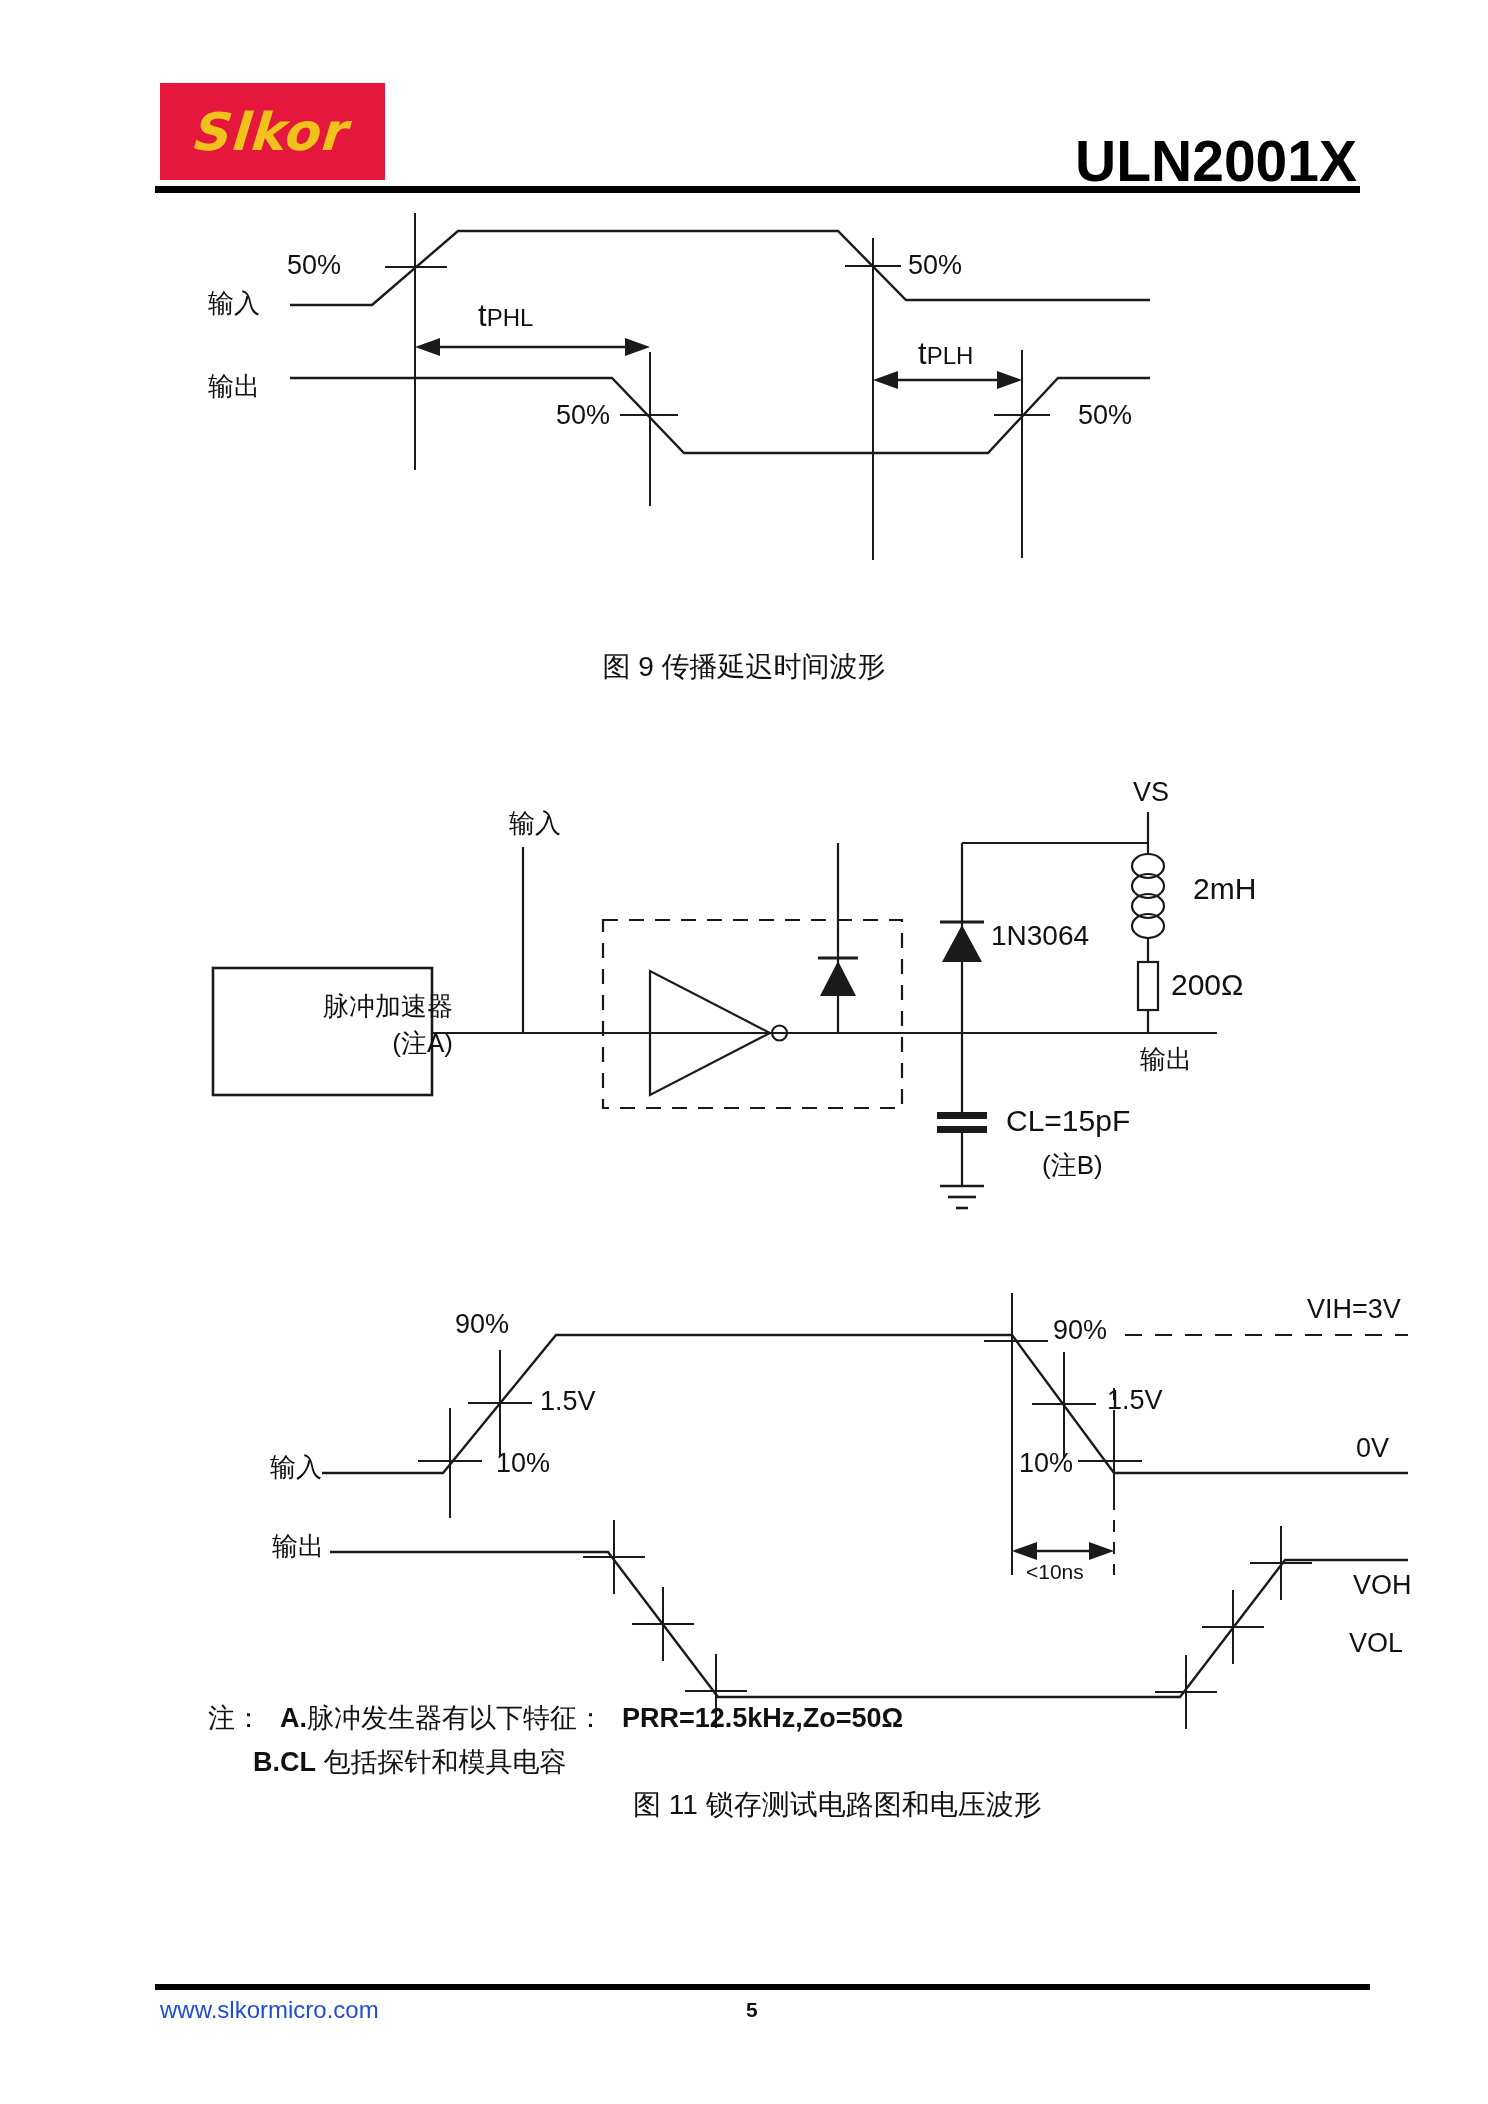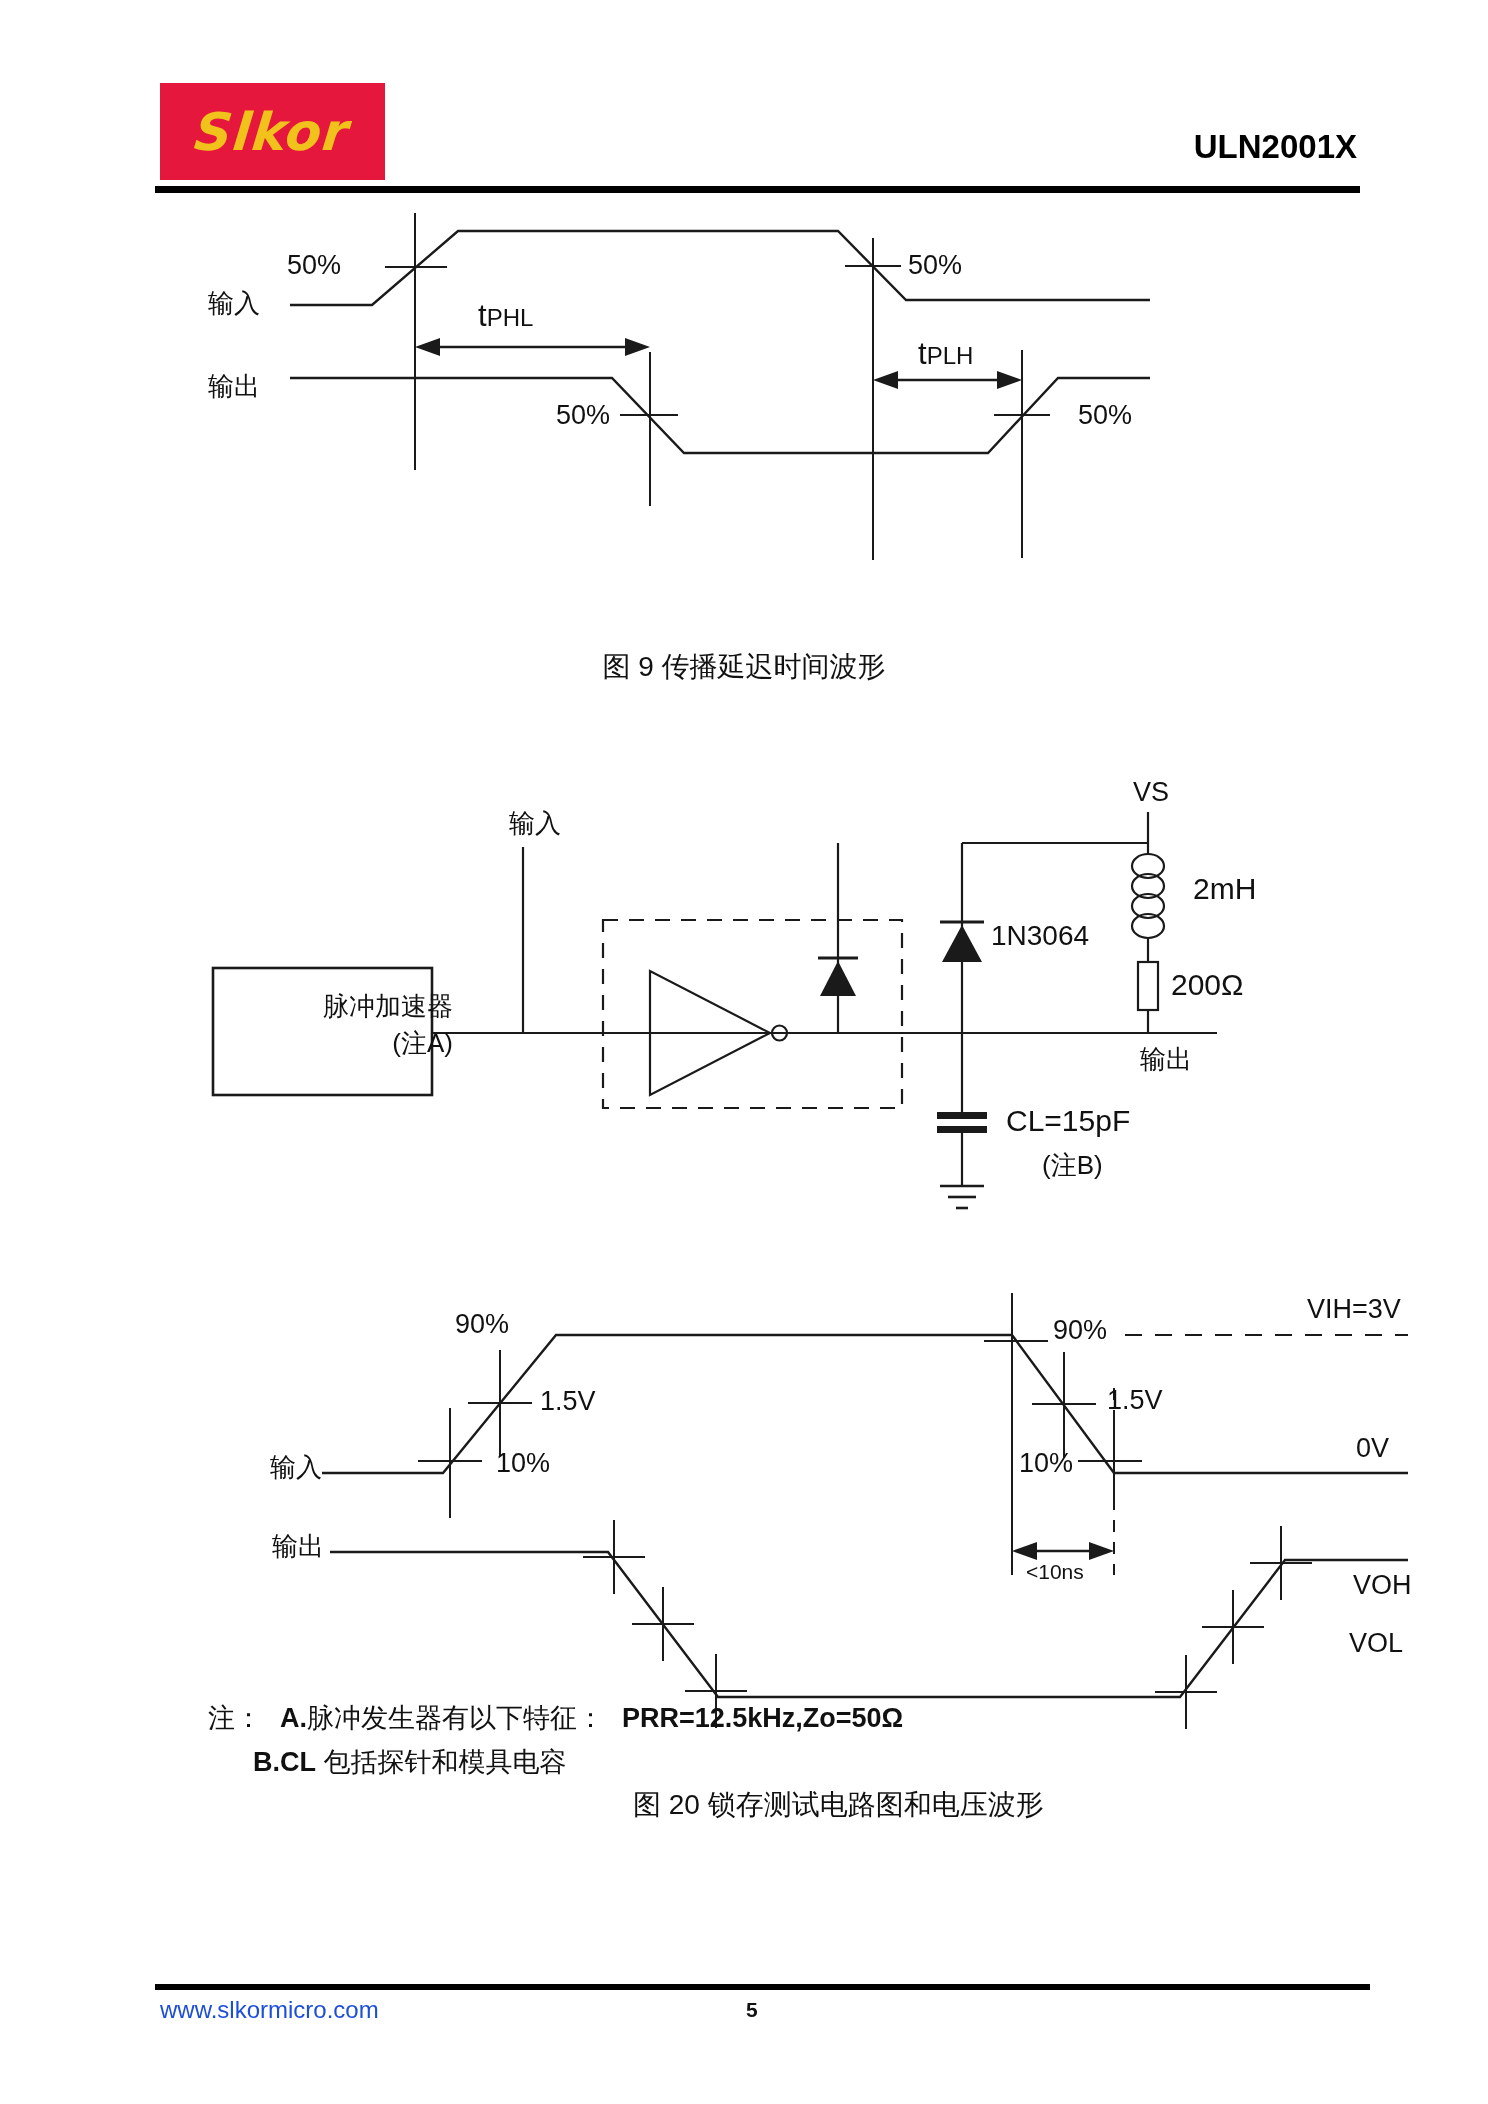--- a/index.html
+++ b/index.html
@@ -13,21 +13,21 @@
     position:absolute;left:160px;top:83px;width:225px;height:97px;
     background:#e6173c;display:flex;align-items:center;justify-content:center;
   }
   .logo span{
     font-family:"DejaVu Sans","Liberation Sans",sans-serif;
     font-style:italic;font-weight:bold;font-size:52px;color:#f2c21c;
     transform:skewX(-6deg);letter-spacing:1px;
   }
   .part-title{
     position:absolute;left:1000px;top:128px;width:357px;text-align:right;
-    font-size:33px;font-weight:bold;letter-spacing:0px;color:#000;
+    font-size:57px;font-weight:bold;letter-spacing:0px;color:#000;
   }
   .hrule{position:absolute;left:155px;top:186px;width:1205px;height:7px;background:#000;}
   
   .lbl{position:absolute;white-space:nowrap;color:#111;}
   .cjk{font-size:26px;margin-left:12px;}
   .pct{font-size:27px;}
   .big{font-size:30px;}
   .tsym .t{font-size:31px;}
   .tsym .tsub{font-size:24px;}
   .pulsebox-text{
@@ -209,19 +209,19 @@
   <div class="lbl cjk" style="left:260px;top:1529px;">输出</div>
   <div class="lbl pct" style="left:1353px;top:1570px;">VOH</div>
   <div class="lbl pct" style="left:1349px;top:1628px;">VOL</div>
 
   <div class="notes-line" style="left:208px;top:1700px;">
     <span>注：</span><span class="gap"></span><b>A.</b><span>脉冲发生器有以下特征：</span><span class="gap"></span><b>PRR=12.5kHz,Zo=50Ω</b>
   </div>
   <div class="notes-line" style="left:253px;top:1744px;">
     <b>B.CL</b><span> 包括探针和模具电容</span>
   </div>
-  <div class="caption" style="left:633px;top:1786px;">图 20 锁存测试电路图和电压波形</div>
+  <div class="caption" style="left:633px;top:1786px;">图 11 锁存测试电路图和电压波形</div>
 
   <div class="frule"></div>
   <div class="footer-url">www.slkormicro.com</div>
   <div class="footer-page">5</div>
 
 </div>
 
 </body></html>

